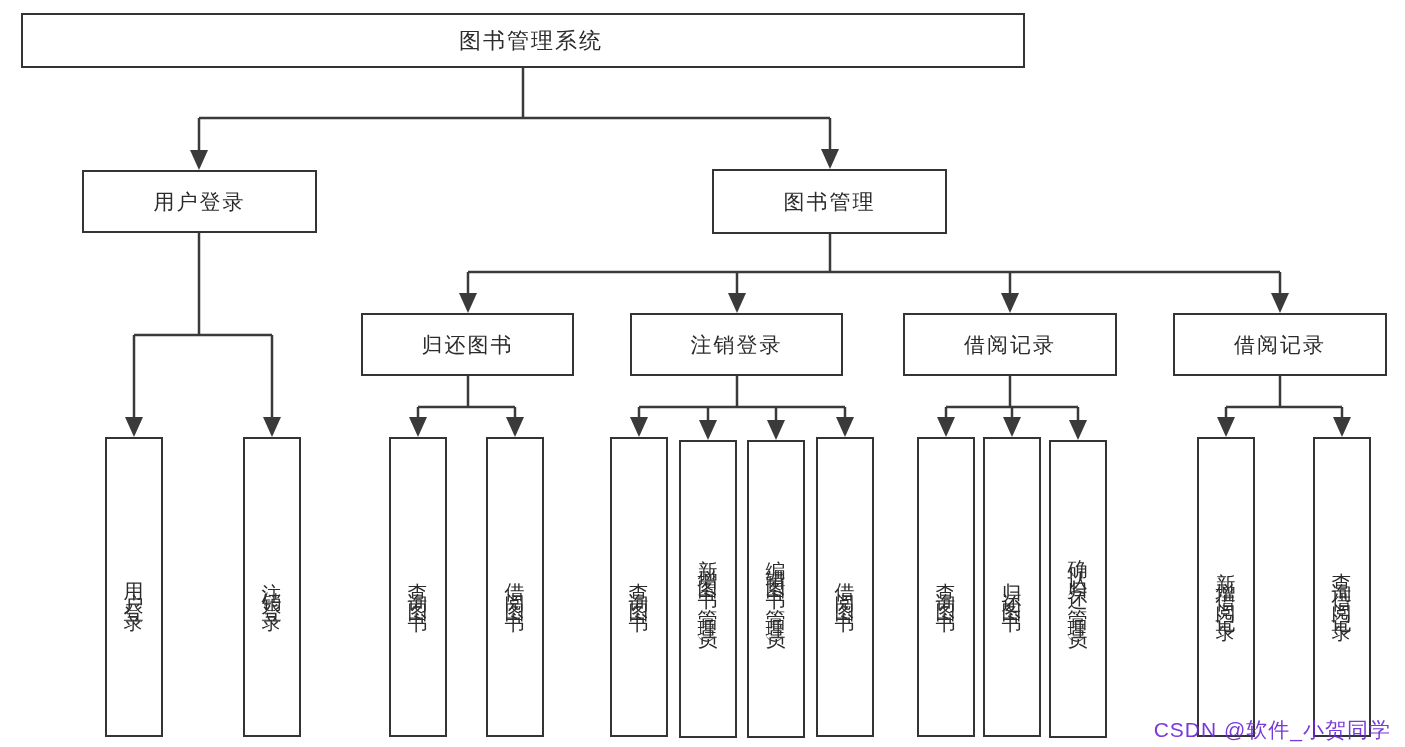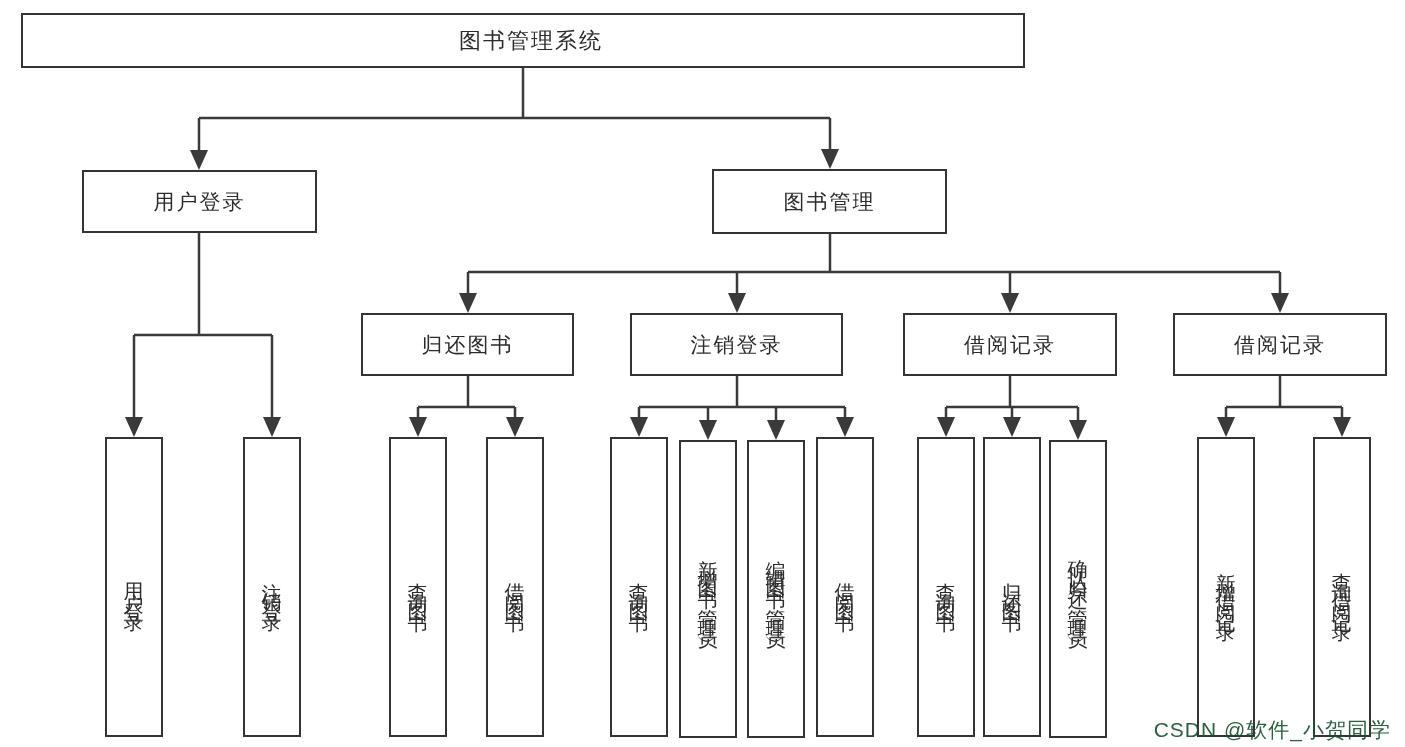--- a/index.html
+++ b/index.html
@@ -16,21 +16,21 @@
   }
   .hbox{font-size:21px;letter-spacing:2px;font-weight:500;}
   .root{font-size:22px;}
   .vbox{
     border-width:2px;font-size:20px;font-weight:500;
     writing-mode:vertical-rl;text-orientation:mixed;letter-spacing:10px;
     line-height:1;
   }
   .watermark{
     position:absolute;right:14px;bottom:3px;
-    font-size:21px;letter-spacing:1px;color:#14532d;opacity:.92;
+    font-size:21px;letter-spacing:1px;color:#6d28d9;opacity:.92;
     z-index:5;white-space:nowrap;
   }
 </style>
 </head>
 <body>
 
 <div class="stage">
 
   <svg id="connectors" viewBox="0 0 1405 747">
       <line x1="523" y1="68" x2="523" y2="118" stroke="#3a3a3a" stroke-width="2.5"></line>

